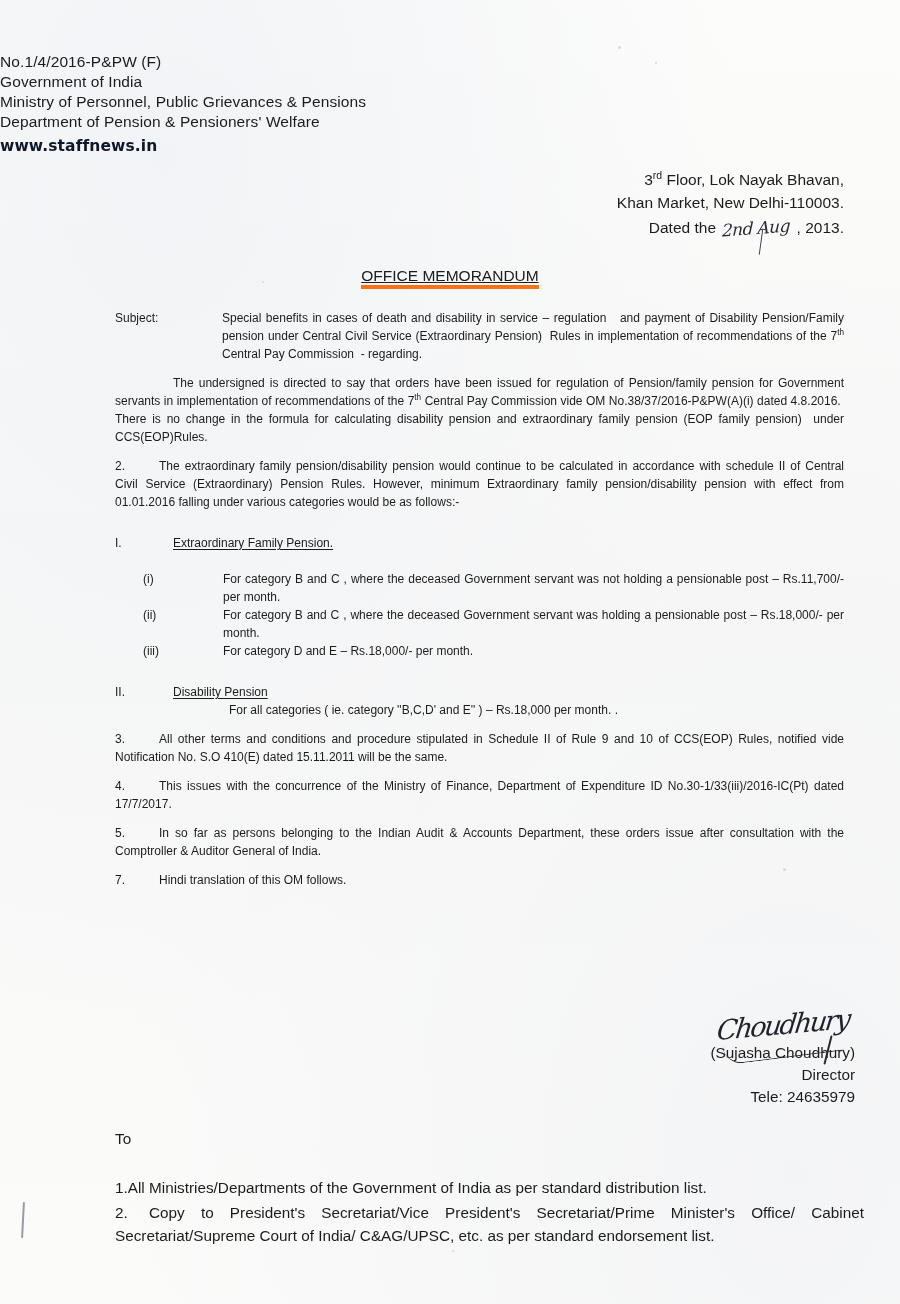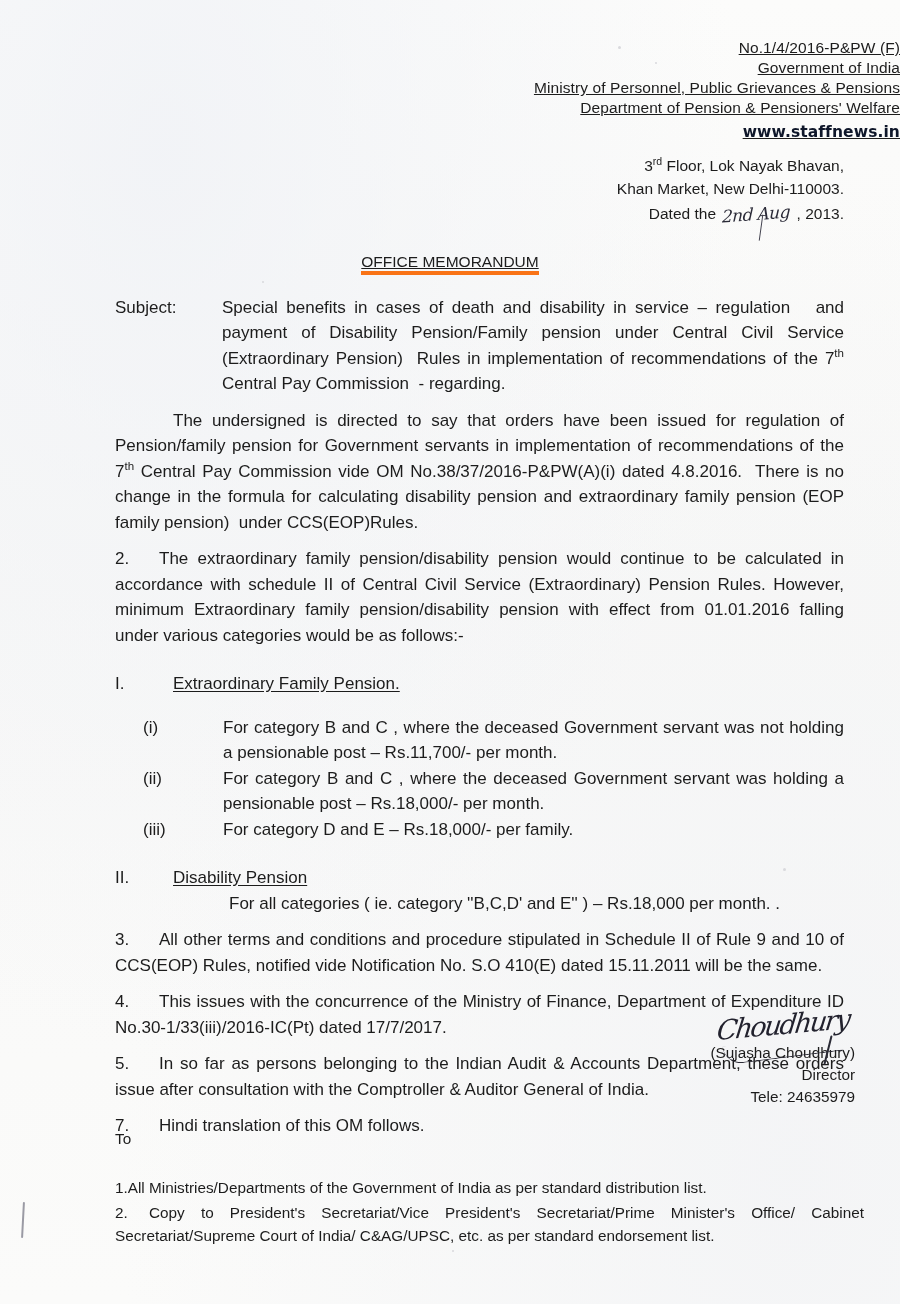--- a/index.html
+++ b/index.html
@@ -27,24 +27,23 @@
       radial-gradient(ellipse at 18% 12%, rgba(240,242,246,0.85) 0%, rgba(250,250,249,0) 55%),
       radial-gradient(ellipse at 88% 90%, rgba(242,243,245,0.8) 0%, rgba(250,250,249,0) 60%),
       linear-gradient(180deg, #fcfcfb 0%, #f8f8f7 45%, #fbfbfa 100%);
     pointer-events: none;
     z-index: 0;
   }
   .layer { position: relative; z-index: 1; }
 
   
   .letterhead {
-    text-align: right;
-    padding-top: 38px;
+    text-align: left;
+    padding-top: 52px;
     line-height: 1.30;
-    text-decoration: underline;
   }
   .letterhead div { font-size: 15.5px; letter-spacing: 0.1px; }
   .lh-file { font-size: 15.5px; }
   .watermark {
     font-family: "DejaVu Sans", sans-serif;
     font-size: 11.5px;
     font-weight: bold;
     color: #0f172a;
     letter-spacing: -0.1px;
     margin-top: 3px;
@@ -89,21 +88,21 @@
     margin-top: 26px;
     font-size: 15.5px;
   }
   .om-title span {
     border-bottom: 4px solid #f97316;
     padding-bottom: 1px;
     text-decoration: underline;
   }
 
   
-  .body { padding: 0 56px 0 115px; font-size: 17px; line-height: 1.50; }
+  .body { padding: 0 56px 0 115px; font-size: 12px; line-height: 1.50; }
 
   .subject-row {
     display: flex;
     margin-top: 24px;
   }
   .subject-label { width: 107px; flex: 0 0 107px; }
   .subject-text { flex: 1; text-align: justify; }
 
   p.para {
     margin: 11px 0 0 0;
@@ -250,21 +249,21 @@
         <div class="subrow">
           <div class="sub-num">(i)</div>
           <div class="sub-text">For category B and C , where the deceased Government servant was not holding a pensionable post – Rs.11,700/- per month.</div>
         </div>
         <div class="subrow tight">
           <div class="sub-num">(ii)</div>
           <div class="sub-text">For category B and C , where the deceased Government servant was  holding a pensionable post – Rs.18,000/- per month.</div>
         </div>
         <div class="subrow tight">
           <div class="sub-num">(iii)</div>
-          <div class="sub-text">For category D and E – Rs.18,000/- per family.</div>
+          <div class="sub-text">For category D and E – Rs.18,000/- per month.</div>
         </div>
       </div>
 
       <div class="roman-row">
         <div class="roman-num">II.</div>
         <div class="roman-title">Disability Pension</div>
       </div>
 
       <div class="indent-line">For all categories ( ie. category  ''B,C,D' and E'' ) – Rs.18,000 per month.  .</div>
 

